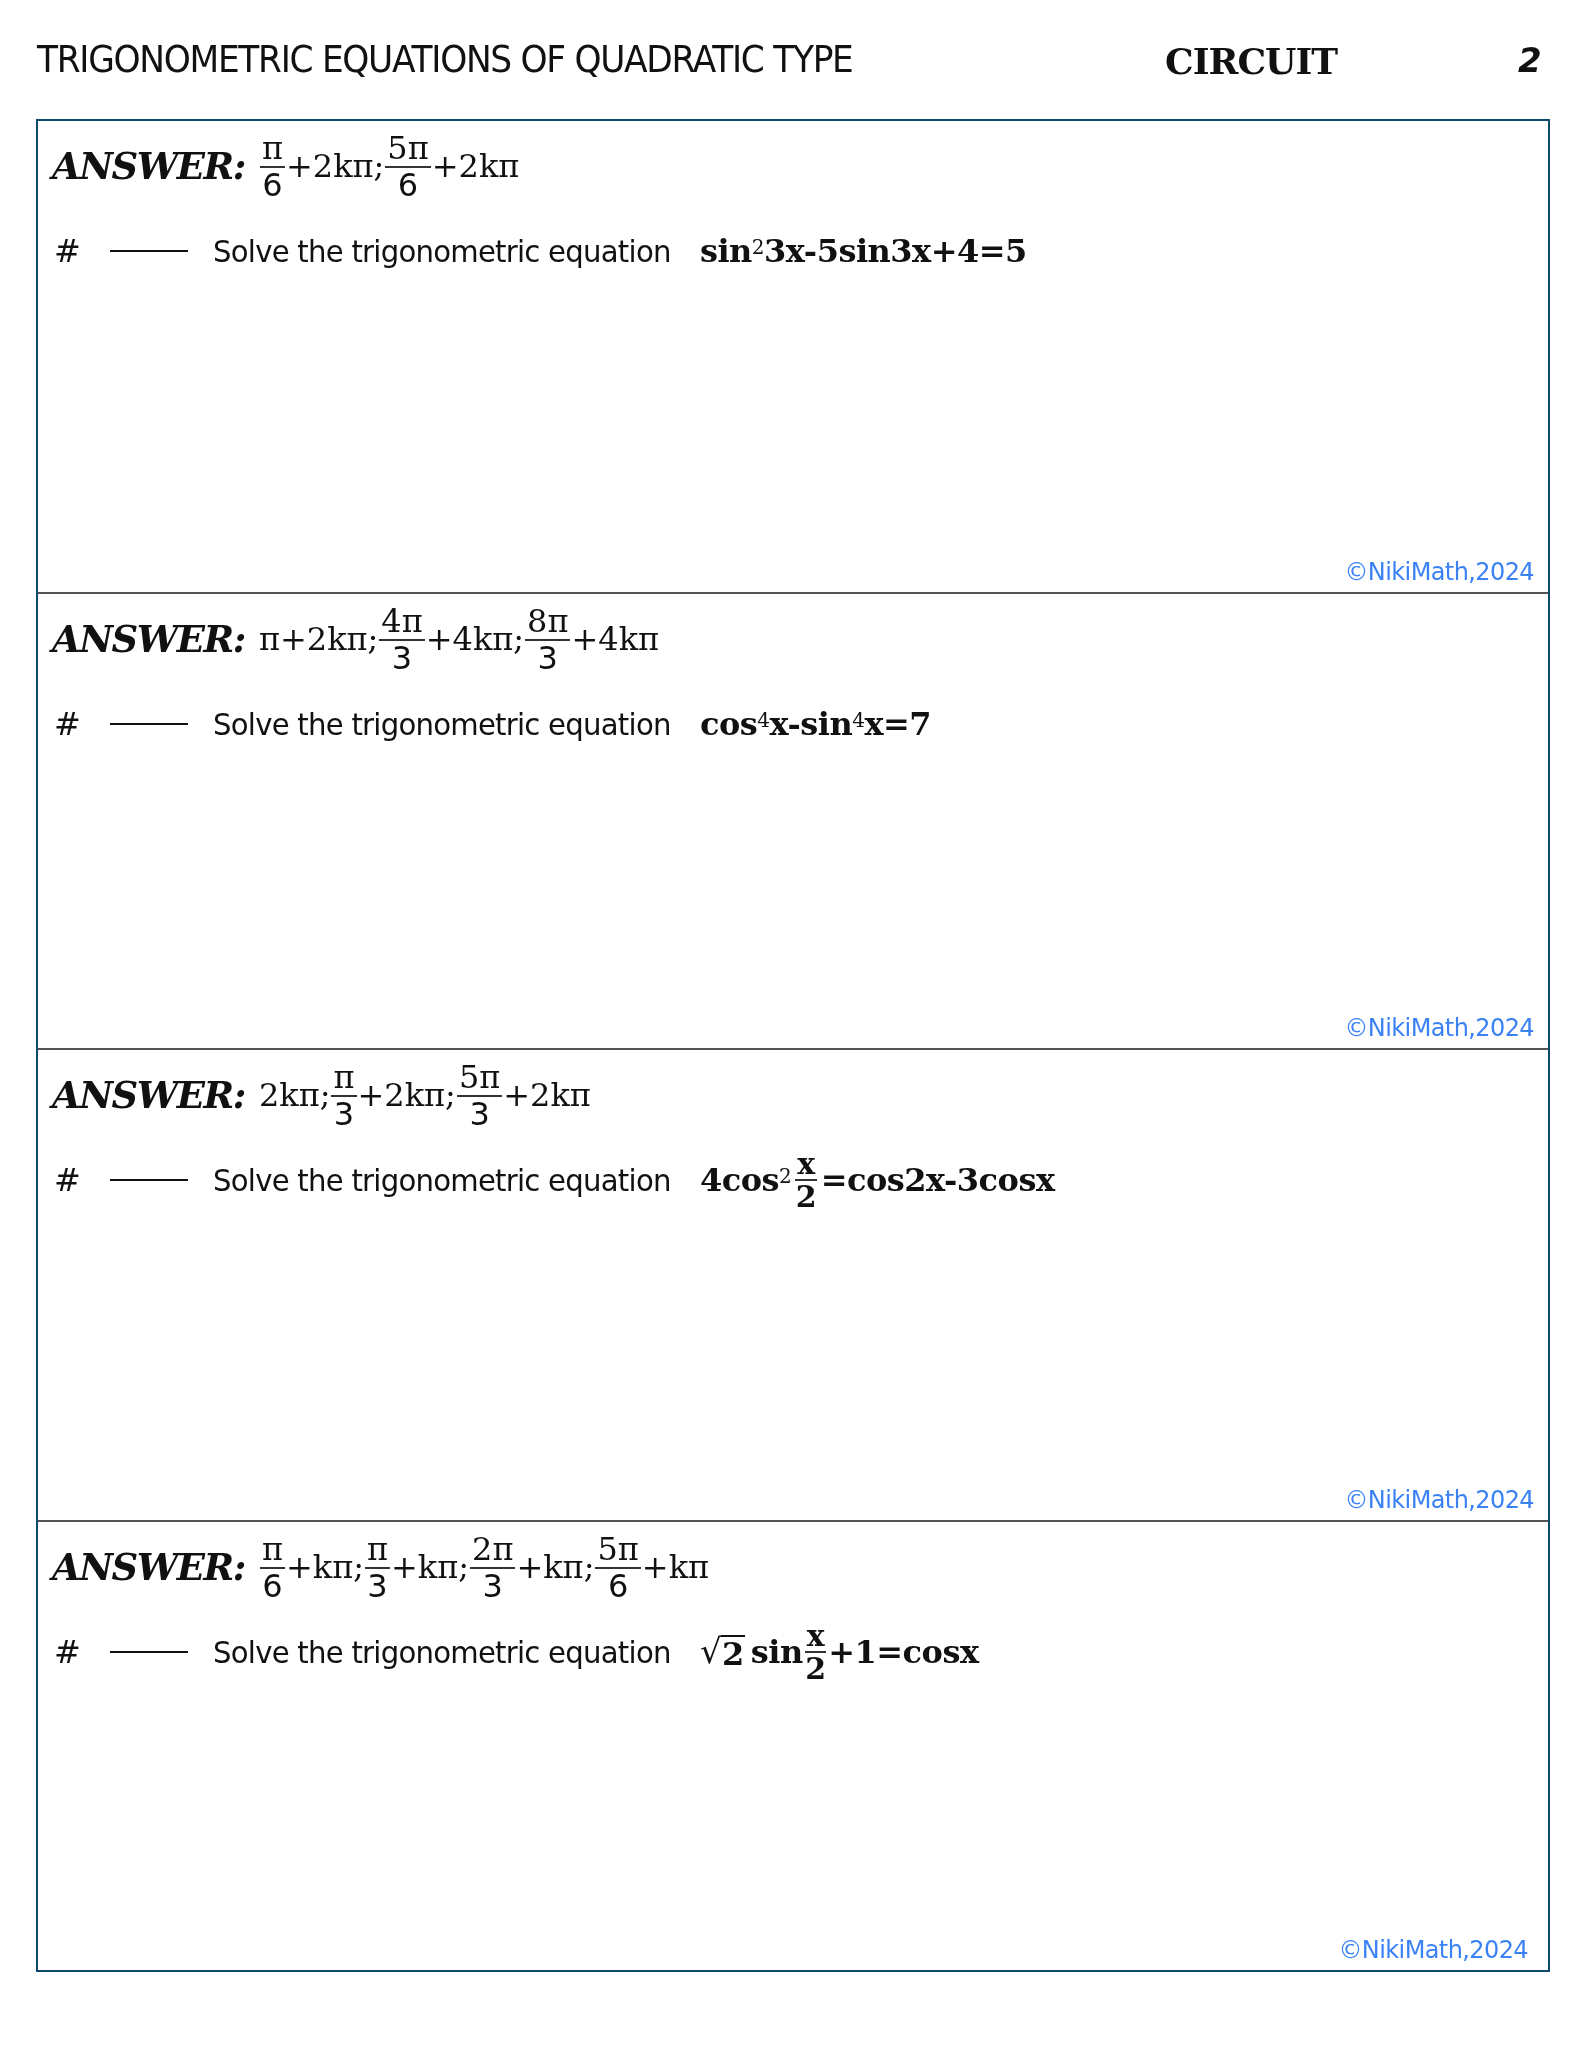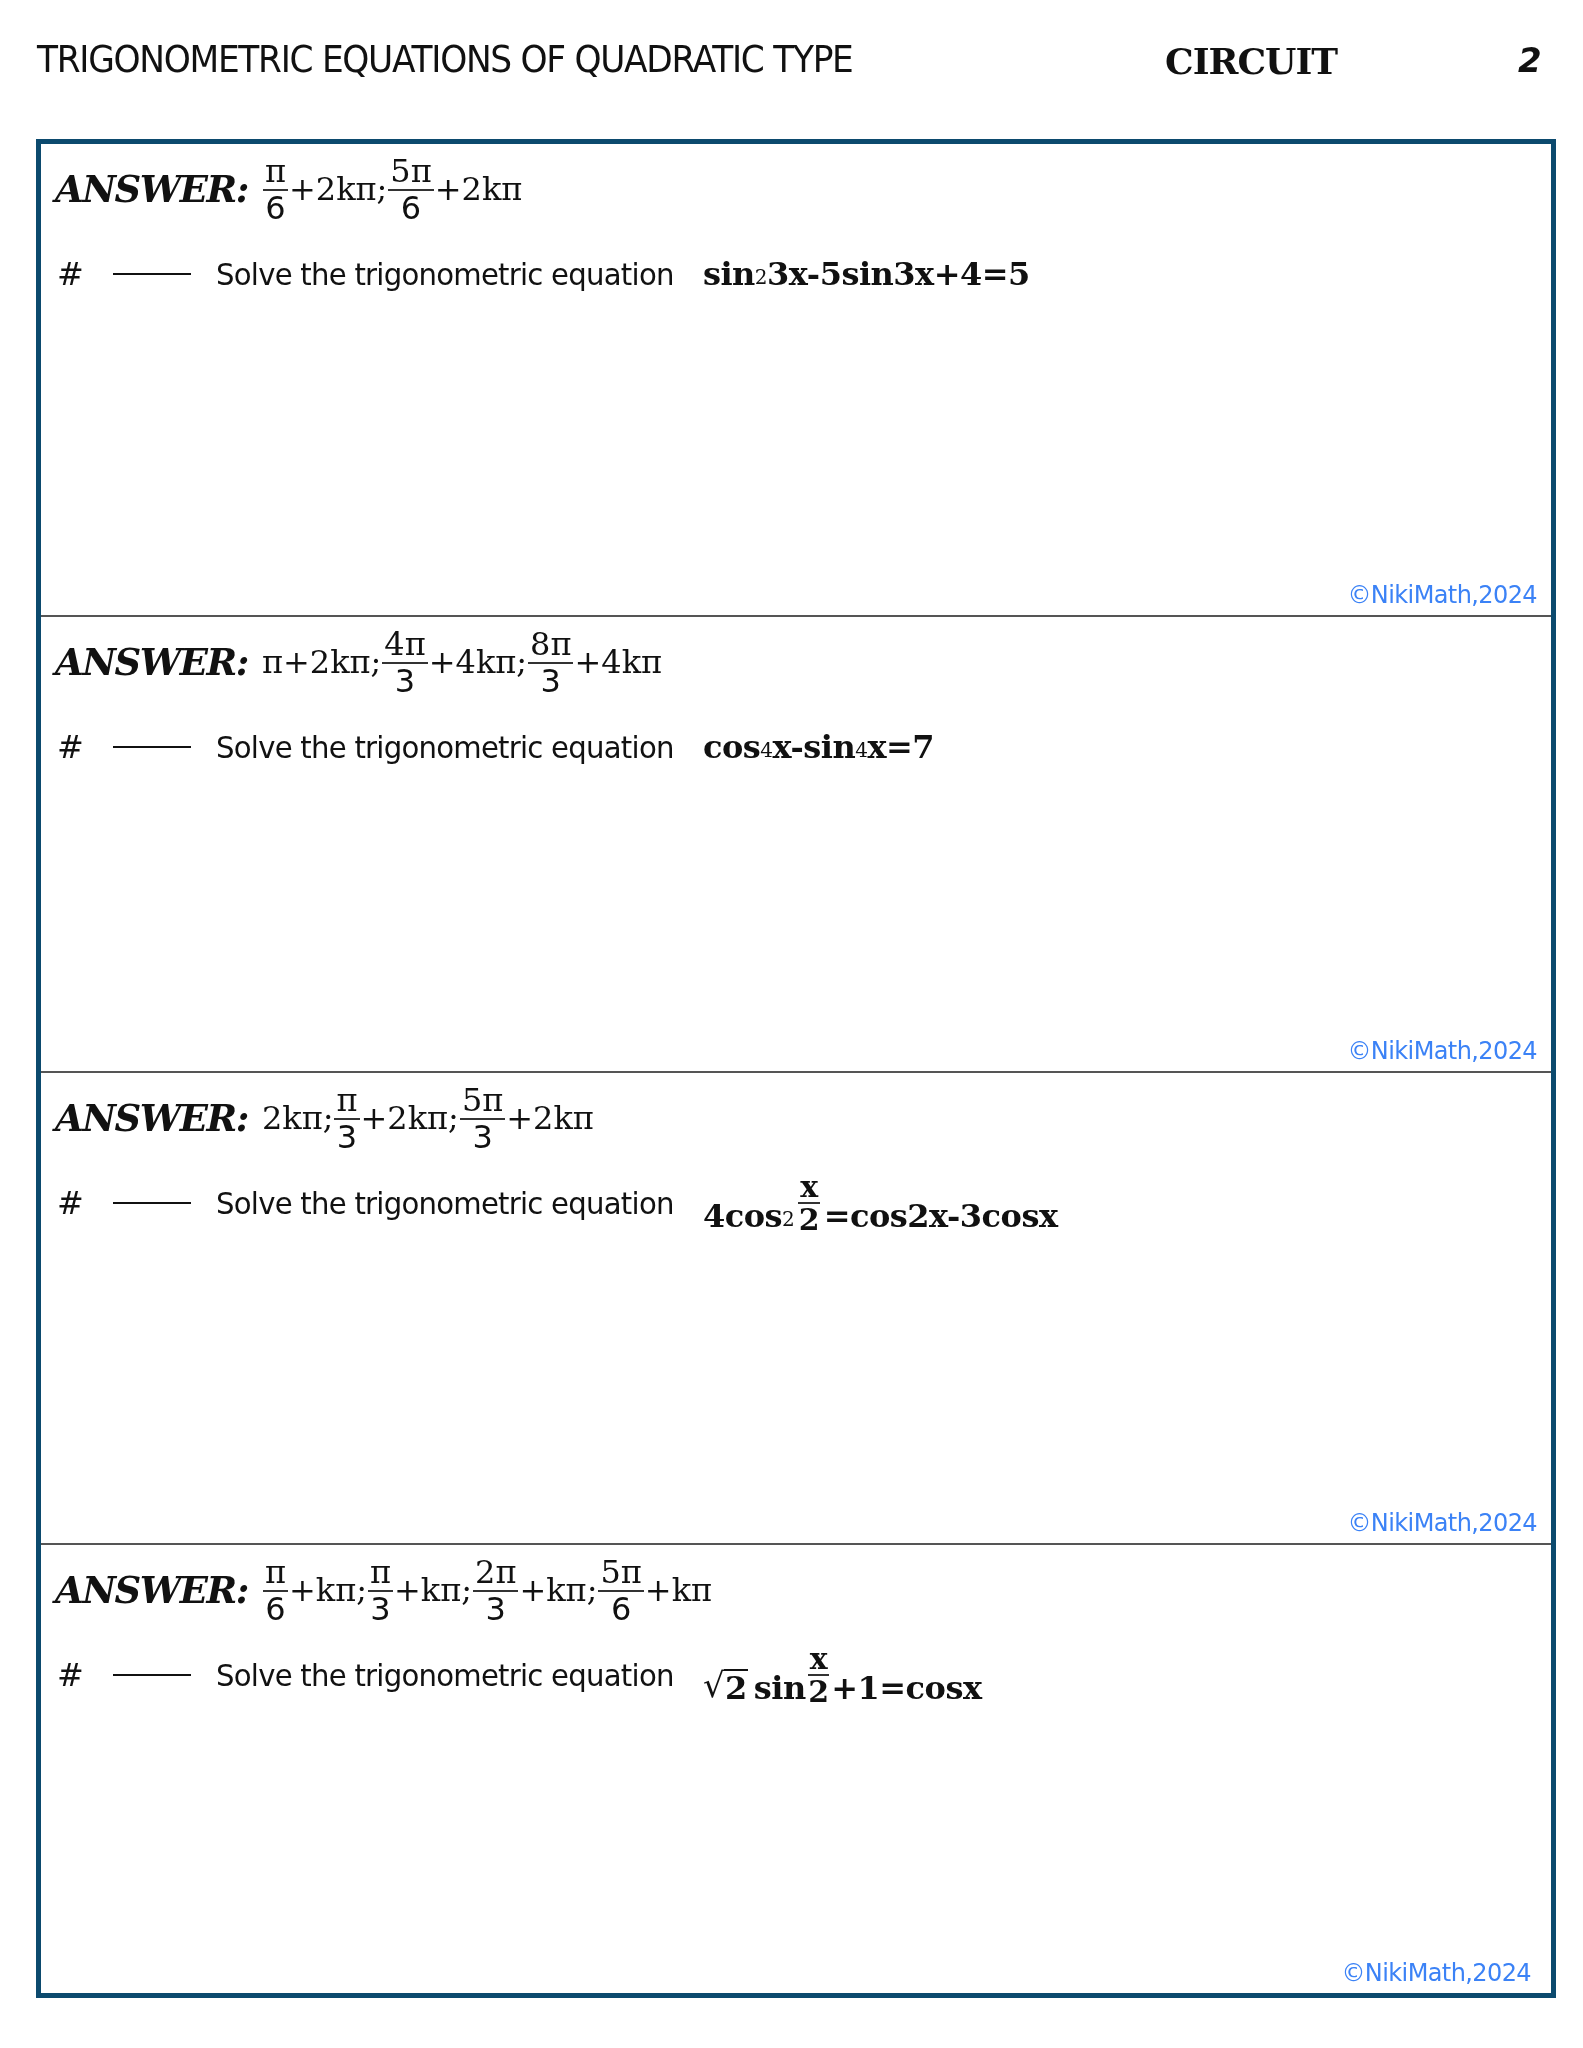--- a/index.html
+++ b/index.html
@@ -13,21 +13,21 @@
     position: absolute; left: 1165px; top: 40px;
     font-family: "DejaVu Serif", serif; font-weight: bold; 
     font-size: 36px; letter-spacing: -1px; white-space: nowrap;
   }
   .pagenum {
     position: absolute; left: 1518px; top: 40px;
     font-family: "DejaVu Sans", sans-serif; font-weight: bold; font-style: italic; font-size: 34px;
   }
   .frame {
     position: absolute; left: 36px; top: 119px; width: 1510px; height: 1849px;
-    border: 5px solid #0c4a6e; box-sizing: content-box; margin-top: 20px;
+    border: 2px solid #0c4a6e; box-sizing: content-box;
   }
   .panel { position: absolute; left: 0; width: 1510px; border-bottom: 2px solid #555; }
   .panel:last-child { border-bottom: none; }
   .answer-row {
     position: absolute; left: 14px; top: 10px; height: 70px;
     display: flex; align-items: center; white-space: nowrap;
   }
   .answer-label {
     font-family: "DejaVu Serif", serif; font-weight: bold; font-style: italic;
     font-size: 37px; letter-spacing: -1.5px; margin-right: 14px;
@@ -46,21 +46,21 @@
     display: flex; align-items: center; white-space: nowrap;
   }
   .hash { font-family: "DejaVu Sans", sans-serif; font-size: 32px; width: 40px; }
   .dash { display: inline-block; width: 78px; height: 2px; background: #111; margin: 0 25px 0 16px; }
   .task-text {
     font-family: "DejaVu Sans", sans-serif; font-size: 31px; letter-spacing: -0.8px;
     transform: scaleX(0.94); transform-origin: left center; display: inline-block; margin-right: -14px;
   }
   .eq {
     font-family: "DejaVu Serif", serif; font-weight: bold; font-size: 32px;
-    display: inline-flex; align-items: flex-end; margin-left: 14px; letter-spacing: -0.5px;
+    display: inline-flex; align-items: center; margin-left: 14px; letter-spacing: -0.5px;
   }
   .eq sup { font-size: 20px; font-weight: normal; position: relative; top: -4px; }
   .eq .frac .num, .eq .frac .den { font-size: 30px; font-weight: bold; font-family: "DejaVu Serif", serif; }
   .eq .frac .num { border-bottom: 2px solid #333; padding-bottom: 0; }
   .sqrt { display: inline-flex; align-items: flex-start; font-weight: normal; }
   .sqrt .radical { font-size: 34px; font-weight: normal; }
   .sqrt .radicand { border-top: 2px solid #111; font-weight: bold; padding: 0 1px; margin-top: 4px; line-height: 1.1; }
   .copyright {
     position: absolute; right: 14px; bottom: 6px;
     font-family: "DejaVu Sans", sans-serif; font-size: 24px; letter-spacing: -0.6px; color: #3b82f6;

